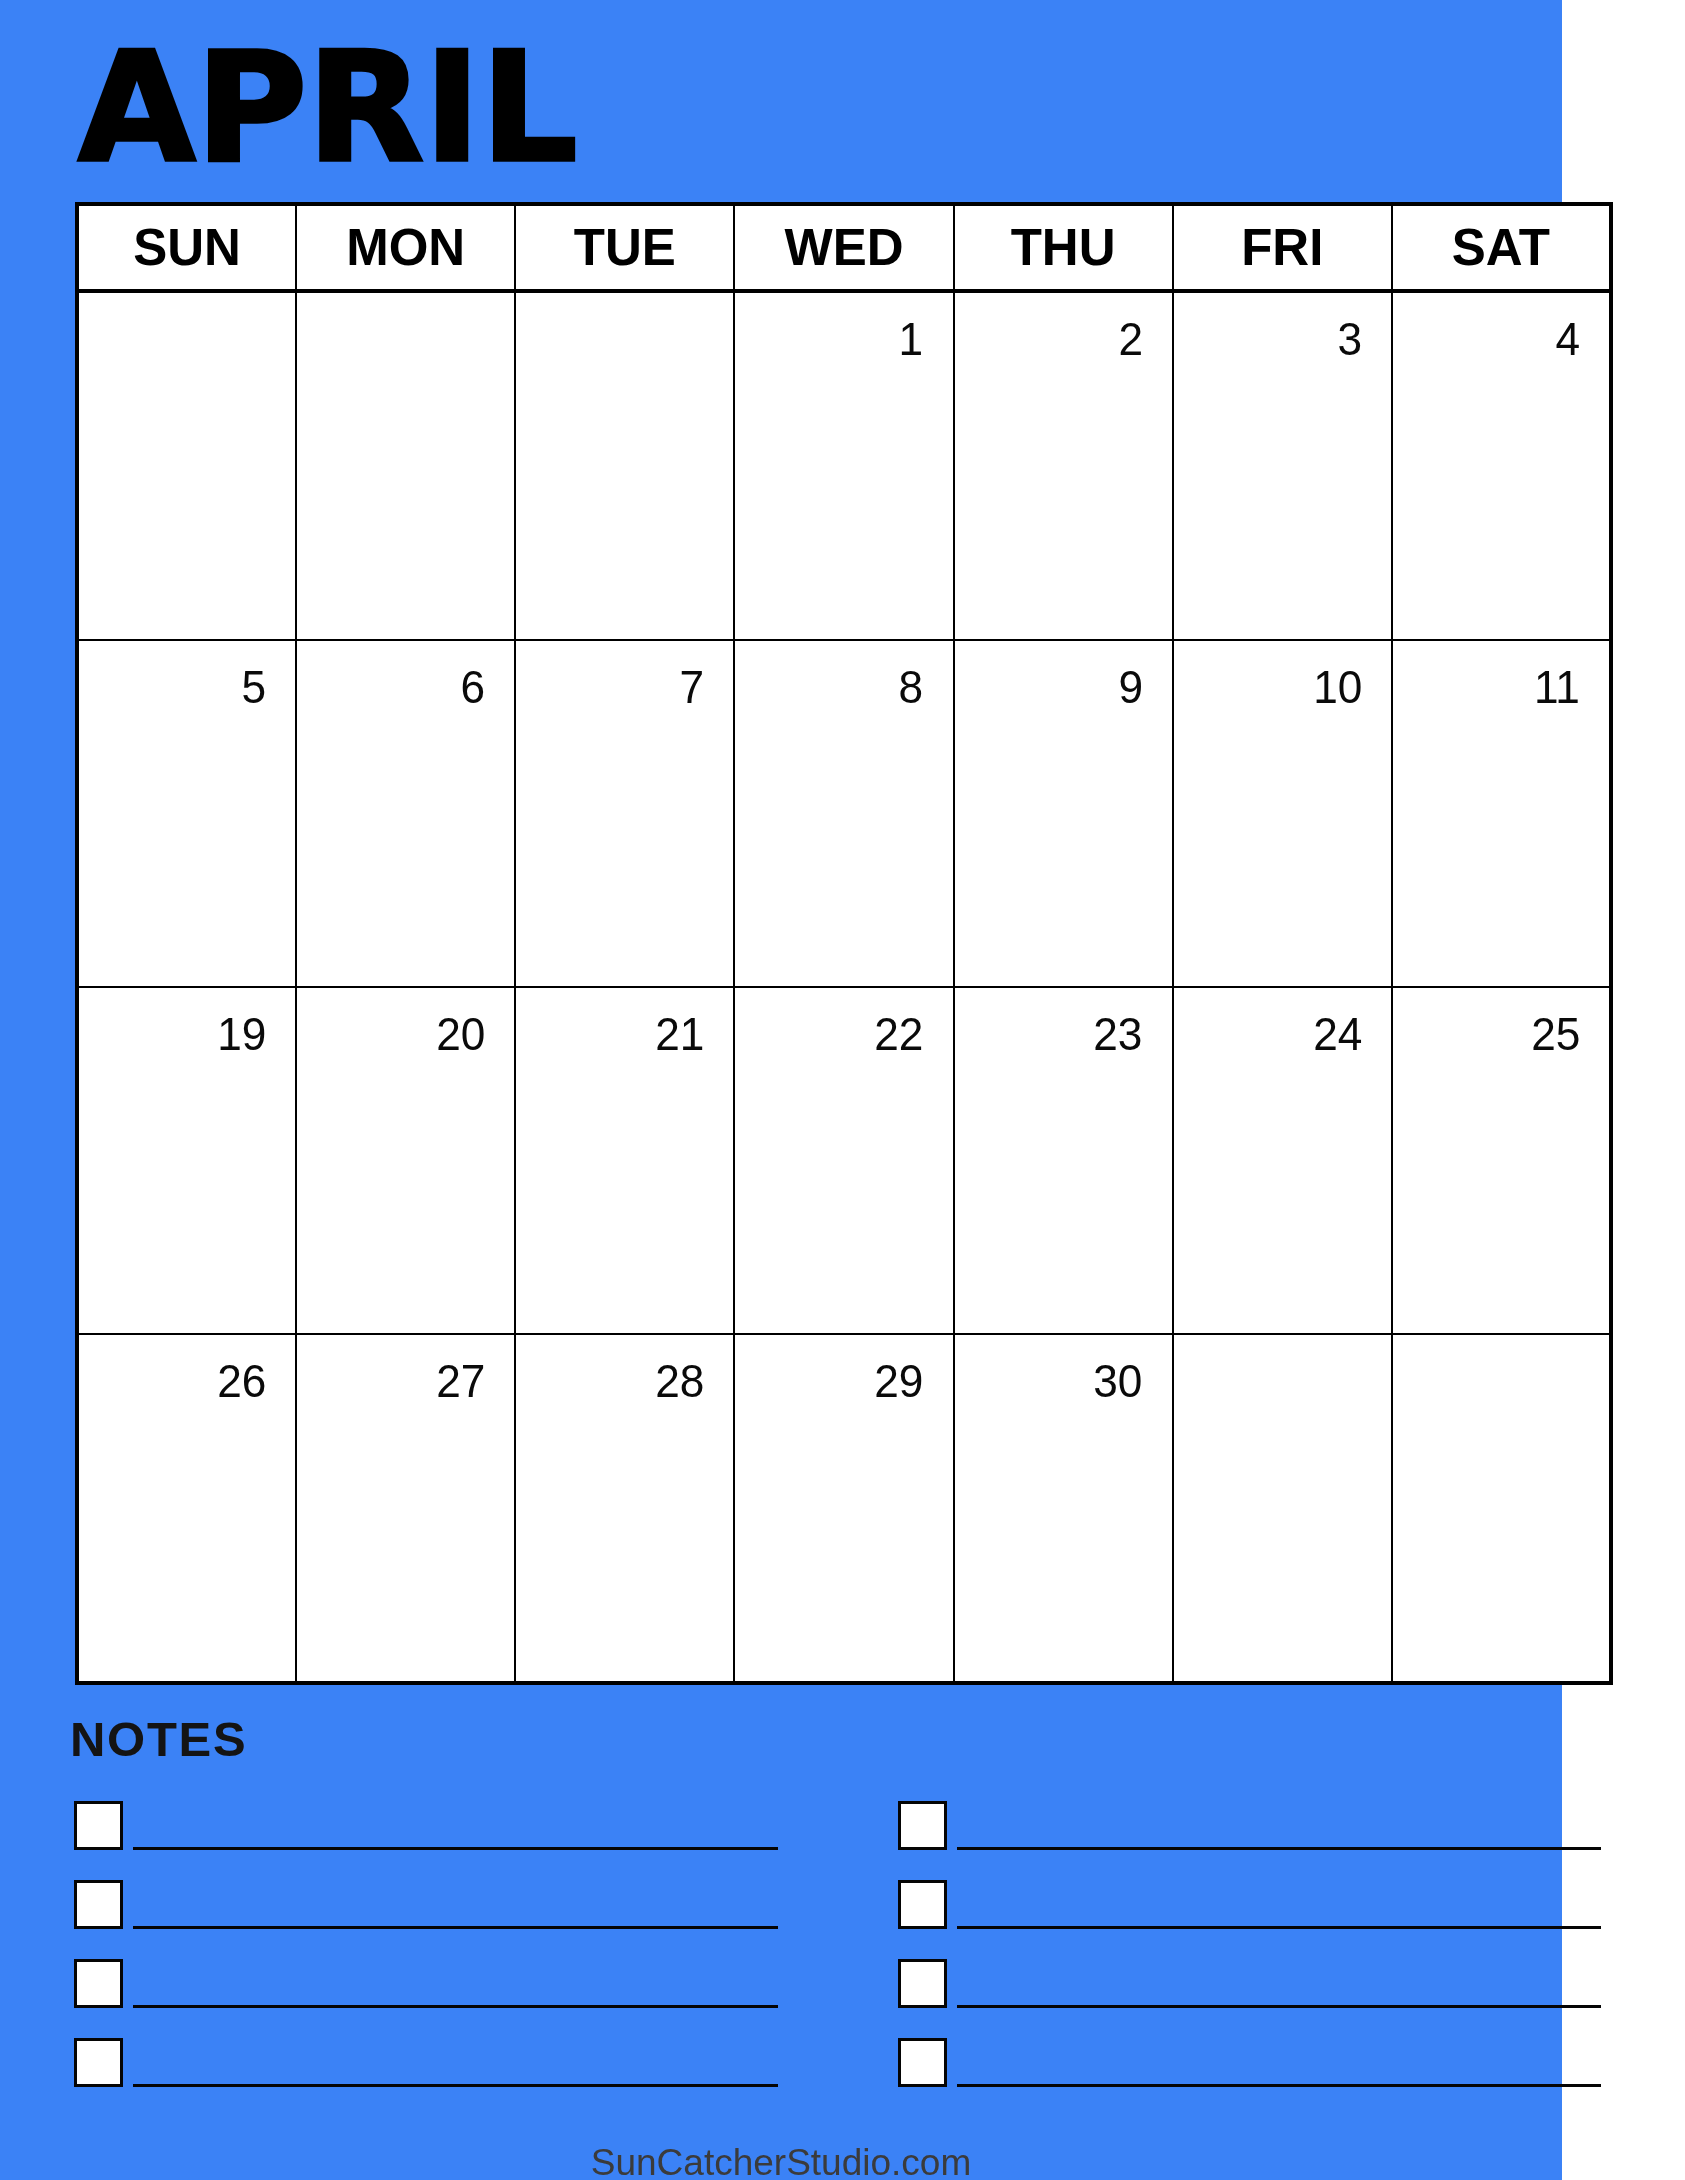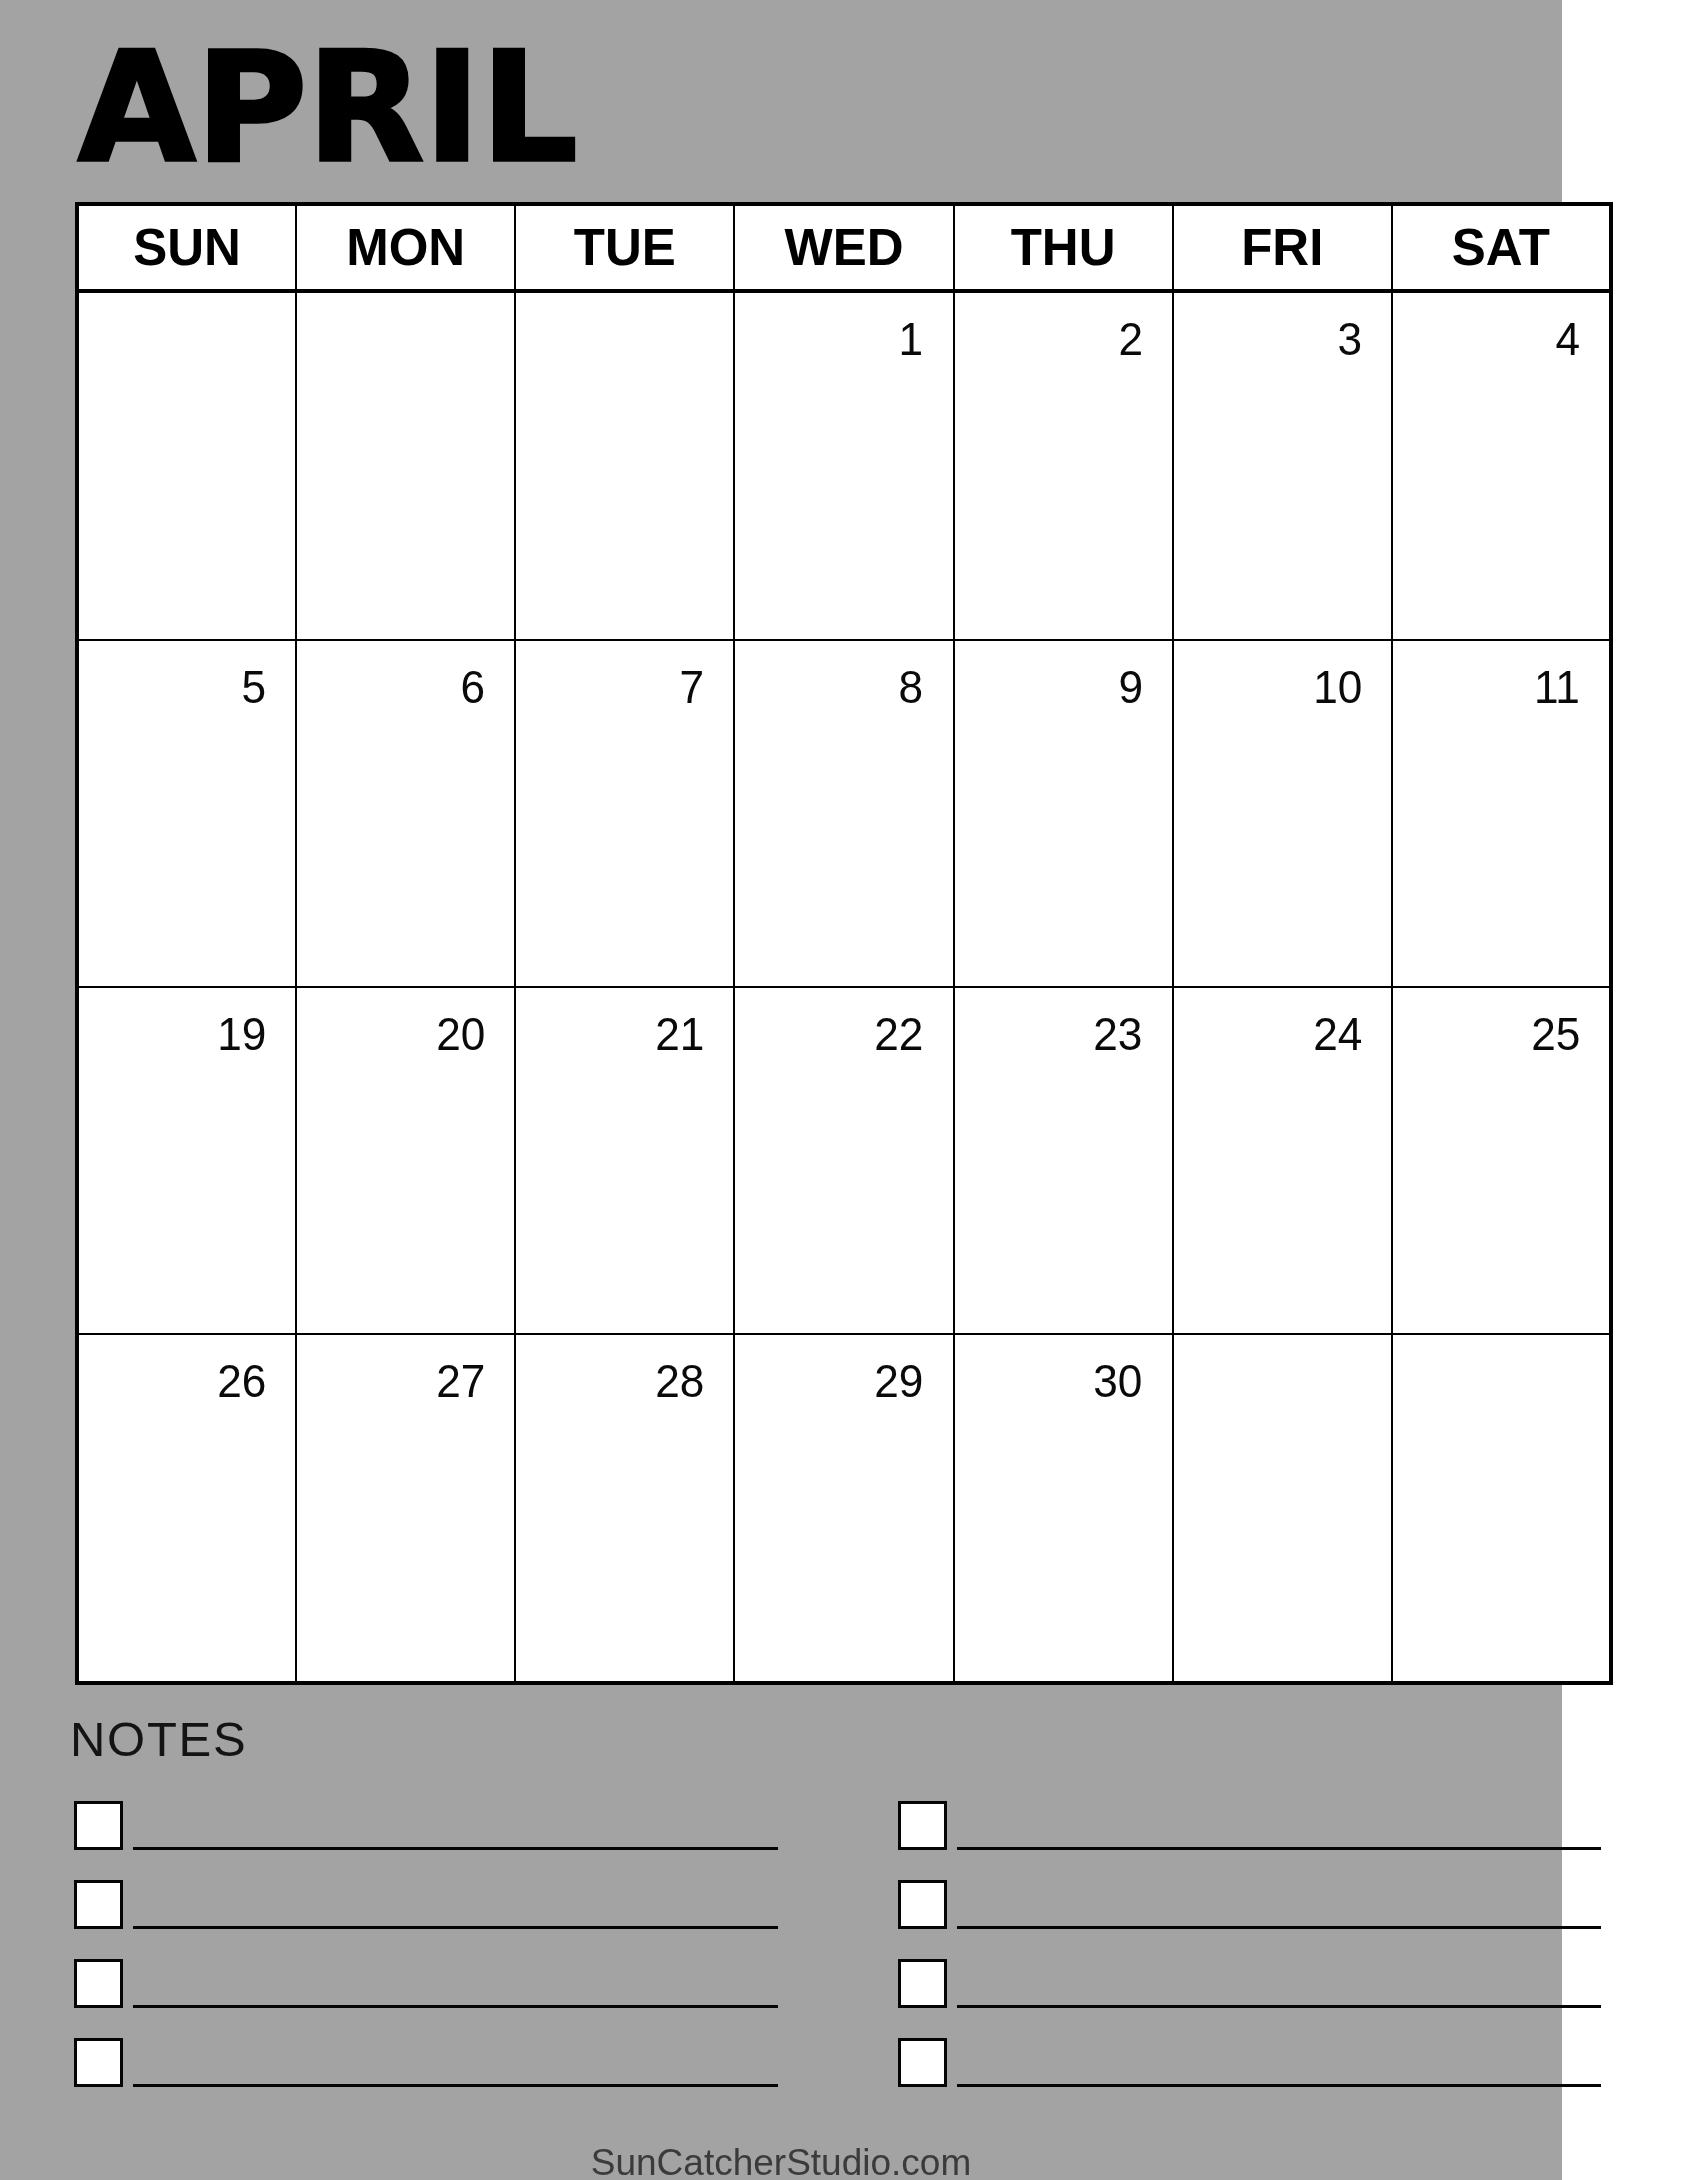--- a/index.html
+++ b/index.html
@@ -9,21 +9,21 @@
     width: 1686px;
     height: 2181px;
     overflow: hidden;
     font-family: "Liberation Sans", sans-serif;
     color: #000;
   }
   .page {
     position: relative;
     width: 1562px;
     height: 2181px;
-    background: #a3a3a3;
+    background: #3b82f6;
   }
 
   
   .title-month {
     position: absolute;
     left: 78px;
     top: 20.4px;
     font-family: "DejaVu Sans", sans-serif;
     font-weight: bold;
     font-size: 152px;
@@ -86,21 +86,21 @@
     transform-origin: right top;
     font-weight: 400;
   }
 
   
   .notes-heading {
     position: absolute;
     left: 70px;
     top: 1711px;
     font-size: 49px;
-    font-weight: 400;
+    font-weight: 700;
     letter-spacing: 1.7px;
     color: #141414;
     line-height: 1.149;
   }
   .notes-col {
     position: absolute;
     top: 1801px;
   }
   .notes-col.left  { left: 74px;  width: 704px; }
   .notes-col.right { left: 898px; width: 703px; }

